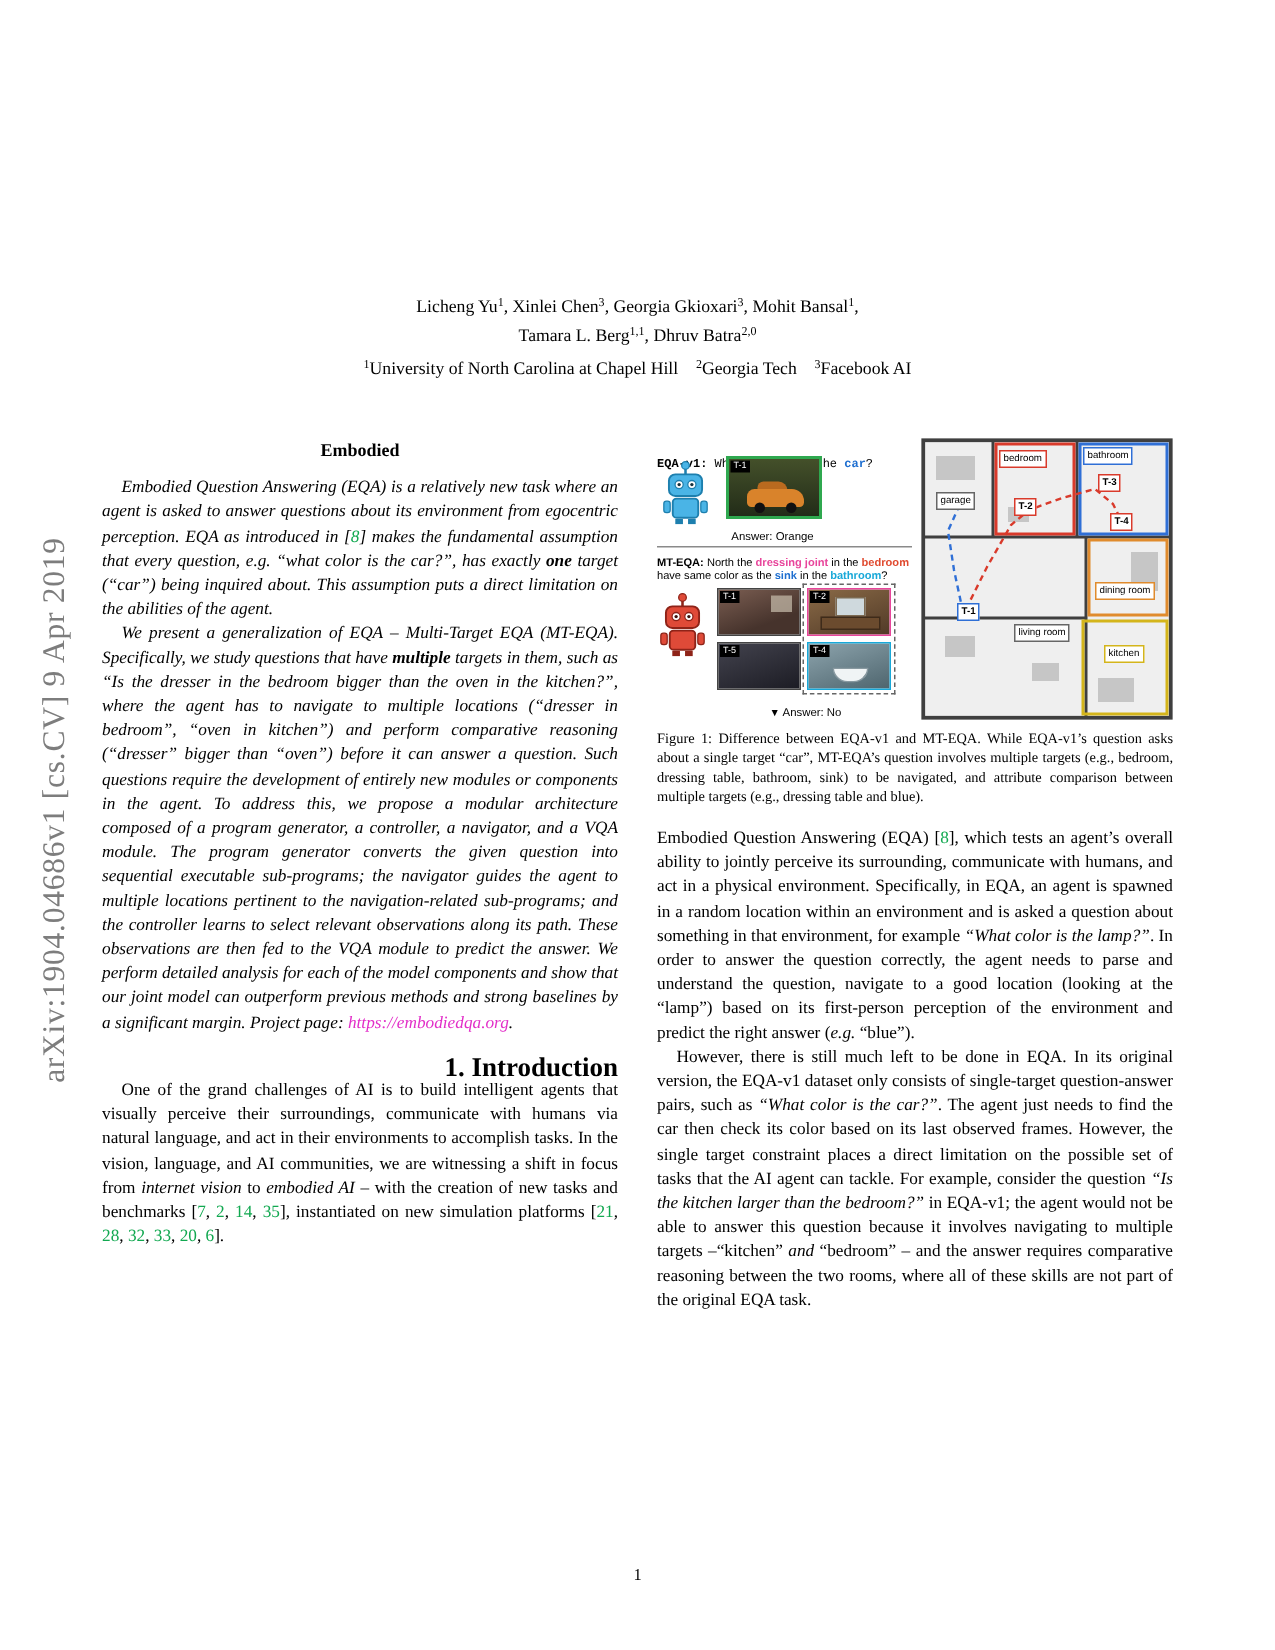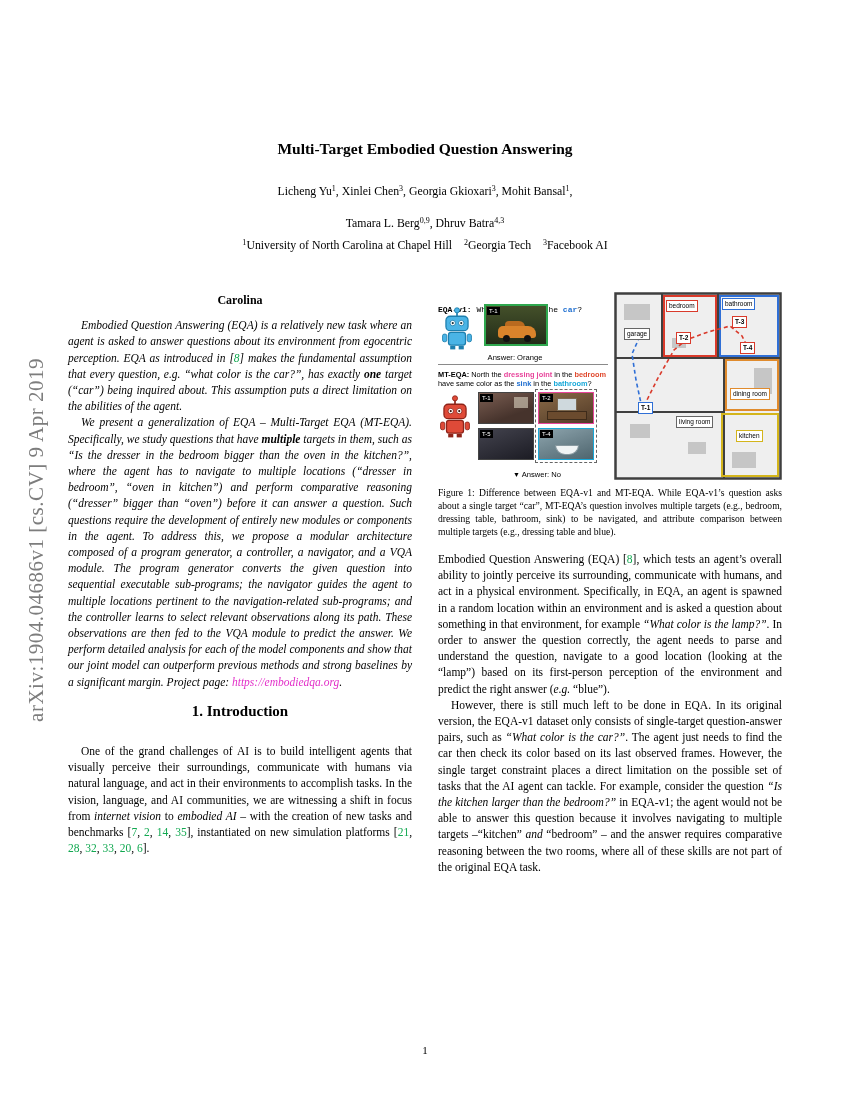--- a/index.html
+++ b/index.html
@@ -15,31 +15,31 @@
     position:absolute; left:36px; top:540px;
     transform:translate(-50%,-50%) rotate(-90deg);
     white-space:nowrap; font-size:21px; letter-spacing:.5px;
     color:var(--c-arxiv,#7d7d7d);
   }
 
   
   .title { position:absolute; top:140px; left:0; width:100%; text-align:center;
            font-size:15.5px; font-weight:bold; }
   .authors { position:absolute; left:0; width:100%; text-align:center; font-size:11.8px; }
-  .a1 { top:184px; } .a2 { top:216px; }
+  .a1 { top:197px; } .a2 { top:216px; }
   .affil { position:absolute; top:238px; left:0; width:100%; text-align:center; font-size:11.8px; }
 
   
   .col { position:absolute; width:344px; font-size:11.5px; line-height:16.2px; text-align:justify; }
   .col-left  { left:68px;  top:292px; }
   .col-right { left:438px; top:292px; }
 
   .abstract-heading { text-align:center; font-size:12px; font-weight:bold; margin-bottom:9px; }
   .abs { font-style:italic; }
-  .section-heading { font-size:15px; font-weight:bold; text-align:center; margin:13px 0 24px 0; }
+  .section-heading { font-size:18px; font-weight:bold; text-align:right; margin:13px 0 0 0; }
   .indent { text-indent:13px; }
 
   
   .s-i  { font-style:italic; }
   .s-b  { font-weight:bold; }
   .s-bi { font-weight:bold; font-style:italic; }
   .s-g  { color:var(--c-citation,#11a850); }
   .s-m  { color:var(--c-link,#e22ec8); }
   .s-sup{ font-size:68%; position:relative; top:-0.45em; }
   .s-blue { color:var(--c-fig_blue,#1f6fd0); font-weight:bold; }
@@ -103,27 +103,26 @@
 
   .page-number { position:absolute; top:1044px; left:0; width:100%; text-align:center; font-size:11px; }
 </style>
 </head>
 <body>
 
 <div class="page">
 
   <div class="arxiv-stamp">arXiv:1904.04686v1  [cs.CV]  9 Apr 2019</div>
 
-  <h1 class="title">Multi-Target Embodied Question Answering</h1>
   <div class="authors a1"><span>Licheng Yu</span><span class="s-sup">1</span><span>, Xinlei Chen</span><span class="s-sup">3</span><span>, Georgia Gkioxari</span><span class="s-sup">3</span><span>, Mohit Bansal</span><span class="s-sup">1</span><span>,</span></div>
-  <div class="authors a2"><span>Tamara L. Berg</span><span class="s-sup">0,9</span><span>, Dhruv Batra</span><span class="s-sup">4,3</span></div>
+  <div class="authors a2"><span>Tamara L. Berg</span><span class="s-sup">1,1</span><span>, Dhruv Batra</span><span class="s-sup">2,0</span></div>
   <div class="affil"><span class="s-sup">1</span><span>University of North Carolina at Chapel Hill&nbsp;&nbsp;&nbsp;&nbsp;</span><span class="s-sup">2</span><span>Georgia Tech&nbsp;&nbsp;&nbsp;&nbsp;</span><span class="s-sup">3</span><span>Facebook AI</span></div>
 
   <div class="col col-left">
-    <h2 class="abstract-heading">Carolina</h2>
+    <h2 class="abstract-heading">Embodied</h2>
     <p class="abs indent"><span>Embodied Question Answering (EQA) is a relatively new task where an agent is asked to answer questions about its environment from egocentric perception. EQA as introduced in [</span><span class="s-g">8</span><span>] makes the fundamental assumption that every question, e.g. “what color is the car?”, has exactly </span><span class="s-bi">one</span><span> target (“car”) being inquired about. This assumption puts a direct limitation on the abilities of the agent.</span></p>
     <p class="abs indent"><span>We present a generalization of EQA – Multi-Target EQA (MT-EQA). Specifically, we study questions that have </span><span class="s-bi">multiple</span><span> targets in them, such as “Is the dresser in the bedroom bigger than the oven in the kitchen?”, where the agent has to navigate to multiple locations (“dresser in bedroom”, “oven in kitchen”) and perform comparative reasoning (“dresser” bigger than “oven”) before it can answer a question. Such questions require the development of entirely new modules or components in the agent. To address this, we propose a modular architecture composed of a program generator, a controller, a navigator, and a VQA module. The program generator converts the given question into sequential executable sub-programs; the navigator guides the agent to multiple locations pertinent to the navigation-related sub-programs; and the controller learns to select relevant observations along its path. These observations are then fed to the VQA module to predict the answer. We perform detailed analysis for each of the model components and show that our joint model can outperform previous methods and strong baselines by a significant margin. Project page: </span><span class="s-m">https://embodiedqa.org</span><span>.</span></p>
     <h3 class="section-heading">1. Introduction</h3>
     <p class="indent"><span>One of the grand challenges of AI is to build intelligent agents that visually perceive their surroundings, communicate with humans via natural language, and act in their environments to accomplish tasks. In the vision, language, and AI communities, we are witnessing a shift in focus from </span><span class="s-i">internet vision</span><span> to </span><span class="s-i">embodied AI</span><span> – with the creation of new tasks and benchmarks [</span><span class="s-g">7</span><span>, </span><span class="s-g">2</span><span>, </span><span class="s-g">14</span><span>, </span><span class="s-g">35</span><span>], instantiated on new simulation platforms [</span><span class="s-g">21</span><span>, </span><span class="s-g">28</span><span>, </span><span class="s-g">32</span><span>, </span><span class="s-g">33</span><span>, </span><span class="s-g">20</span><span>, </span><span class="s-g">6</span><span>].</span></p>
   </div>
 
   <div class="col col-right">
 
     <div class="fig-wrap">
 

